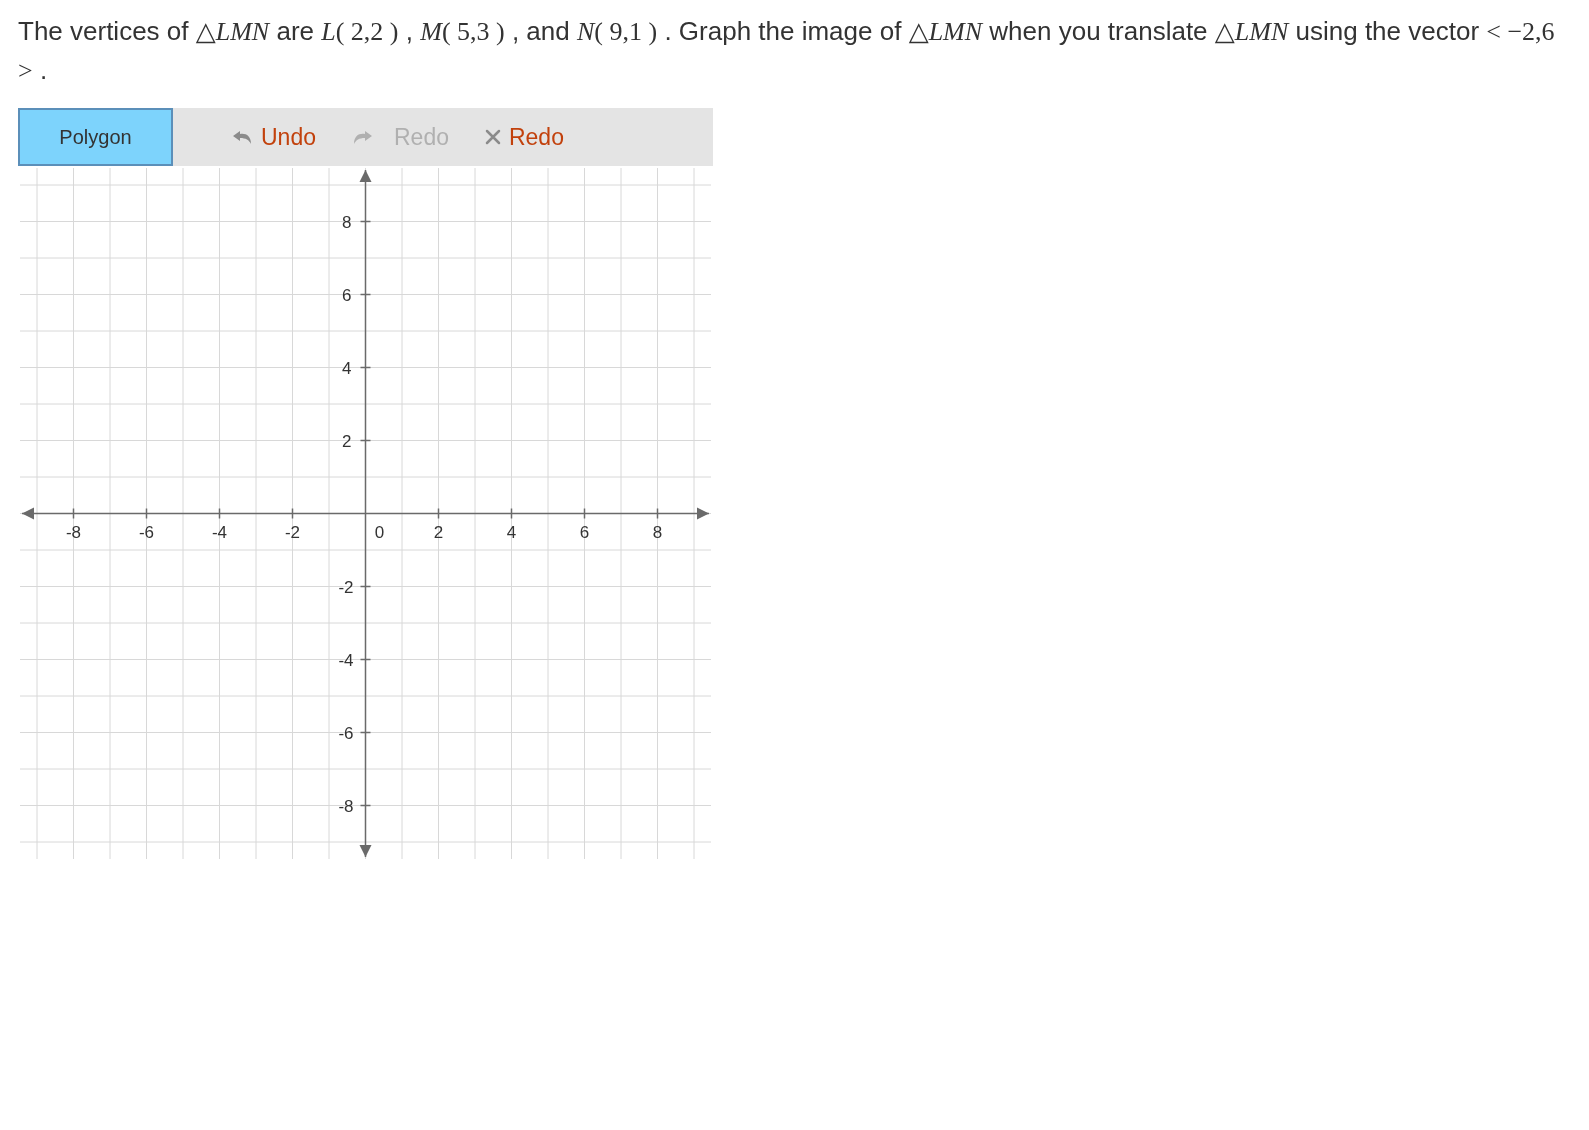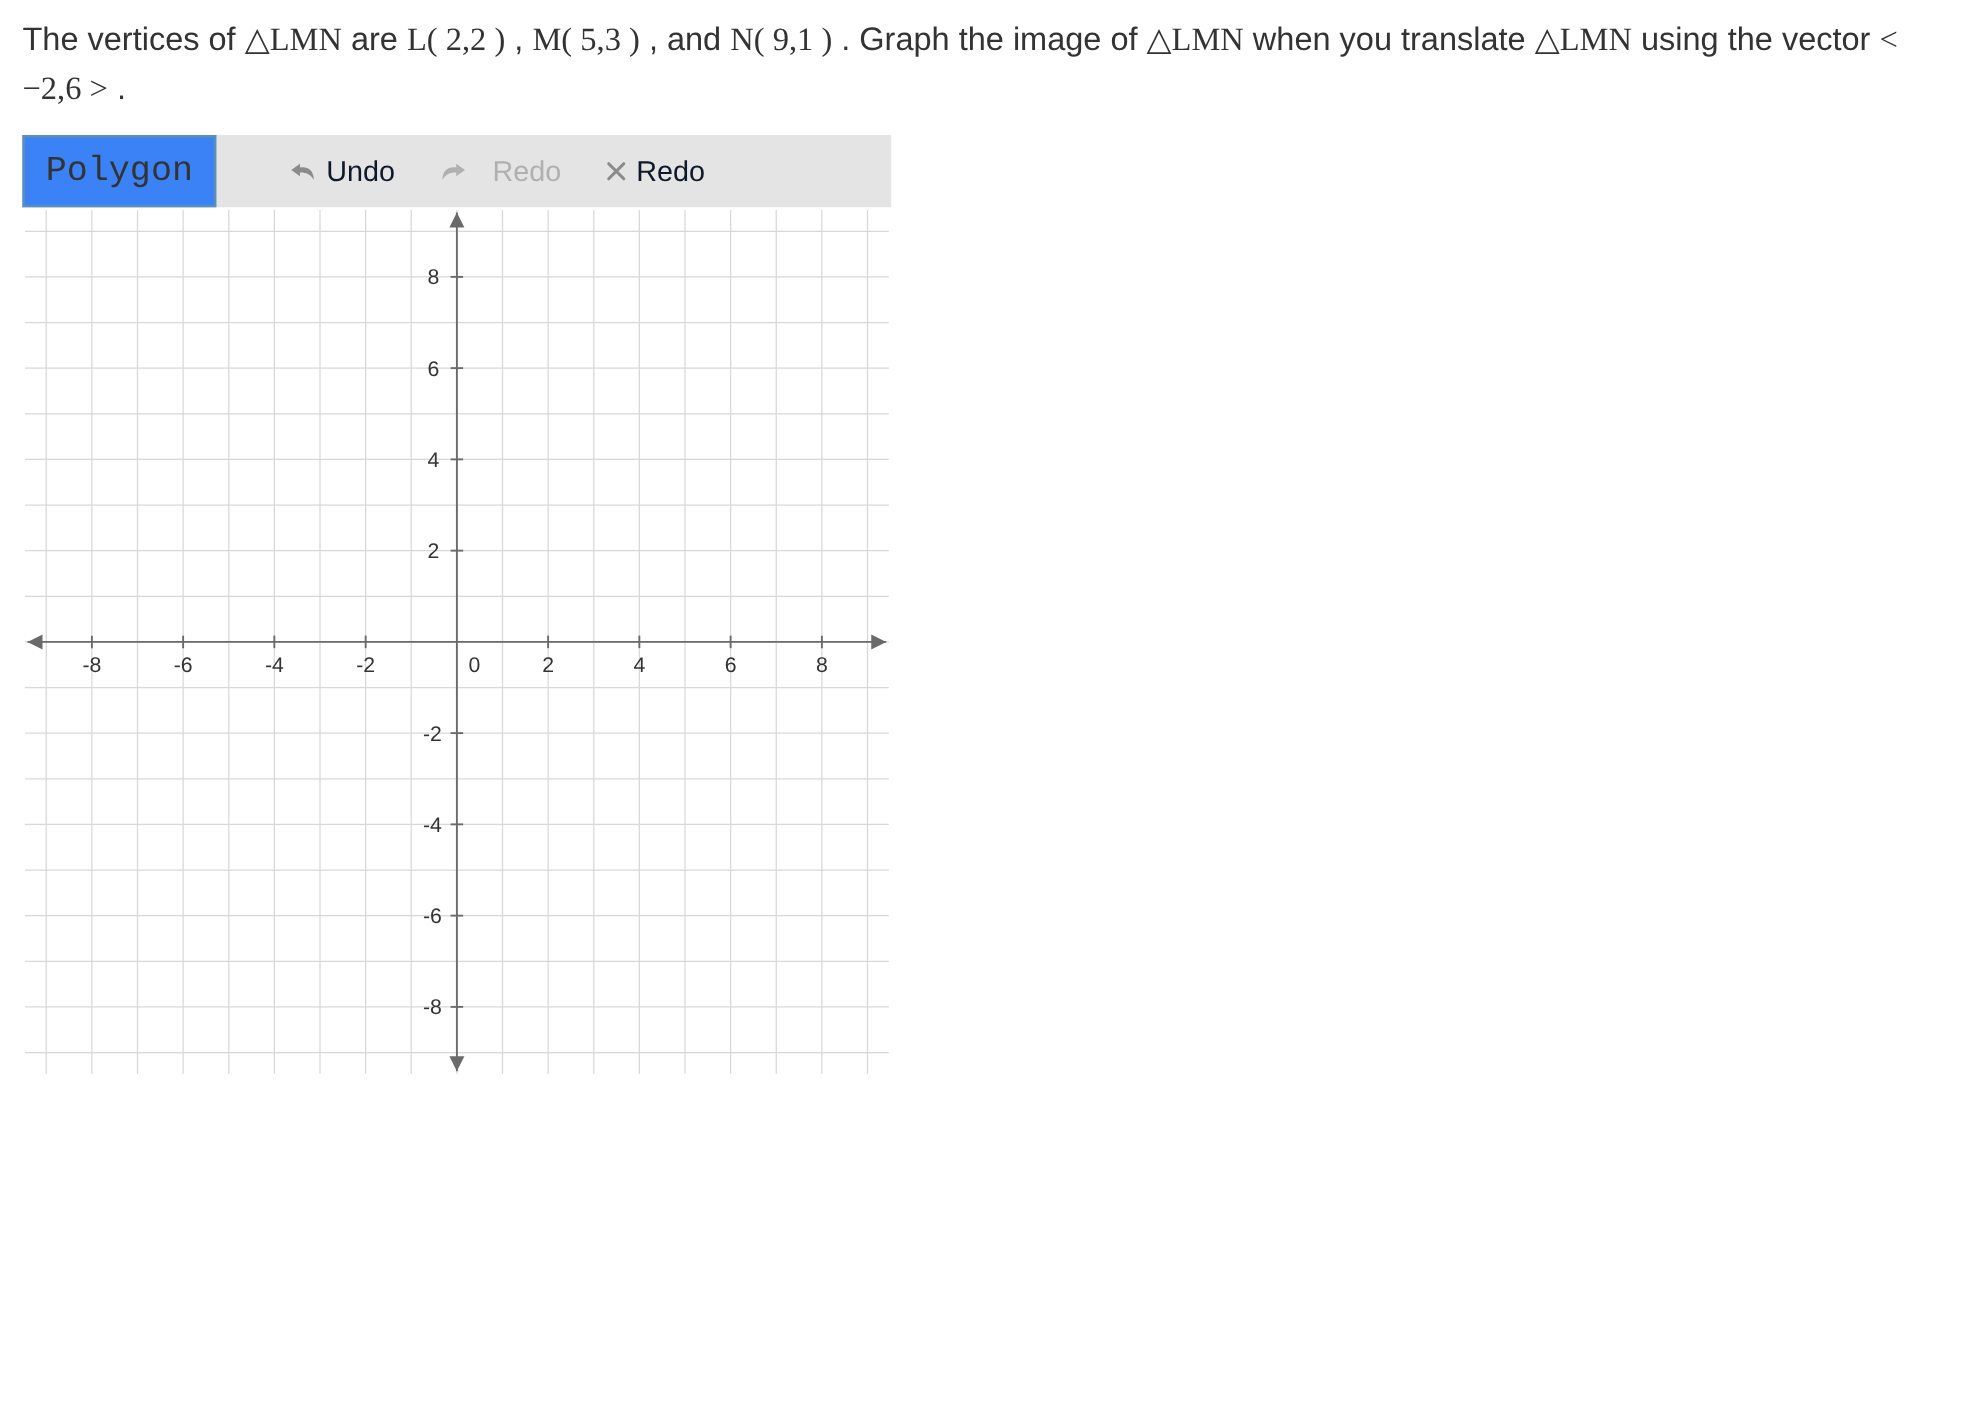--- a/index.html
+++ b/index.html
@@ -8,50 +8,49 @@
     background: #ffffff;
     padding: 12px 18px;
     color: #333;
   }
   .question {
     font-size: 26px;
     line-height: 1.5;
     color: #333;
     margin-bottom: 18px;
   }
-  .mathit { font-family: 'Times New Roman', Times, serif; }
+  .mathit { font-family: 'Times New Roman', Times, serif; font-style: italic; }
   .mathnum { font-family: Liberation Serif, serif; font-style: normal; }
   .tri { font-family: 'Times New Roman', Times, serif; font-style: normal; }
 
   .toolbar {
     display: flex;
     align-items: stretch;
     background: #e4e4e4;
     width: 695px;
     height: 58px;
   }
   .tool-btn {
     display: flex;
     align-items: center;
     justify-content: center;
     gap: 8px;
     font-size: 23px;
-    color: #0f172a;
+    color: #c2410c;
     cursor: pointer;
     padding: 0 18px;
     user-select: none;
   }
   .tool-btn.primary {
-    background: #3b82f6;
+    background: #7dd3fc;
     border: 2px solid #5b8fb9;
     color: #333;
     width: 155px;
     flex-shrink: 0;
-    font-size: 28px;
-    font-family: Liberation Mono, monospace;
+    font-size: 20px;
   }
   .tool-btn.disabled { color: #b0b0b0; gap: 20px; }
   .spacer { width: 40px; flex-shrink:0; }
   .icon-svg { flex-shrink: 0; }
 
   .graph-wrap {
     width: 695px;
     height: 695px;
     position: relative;
     background: #fff;

